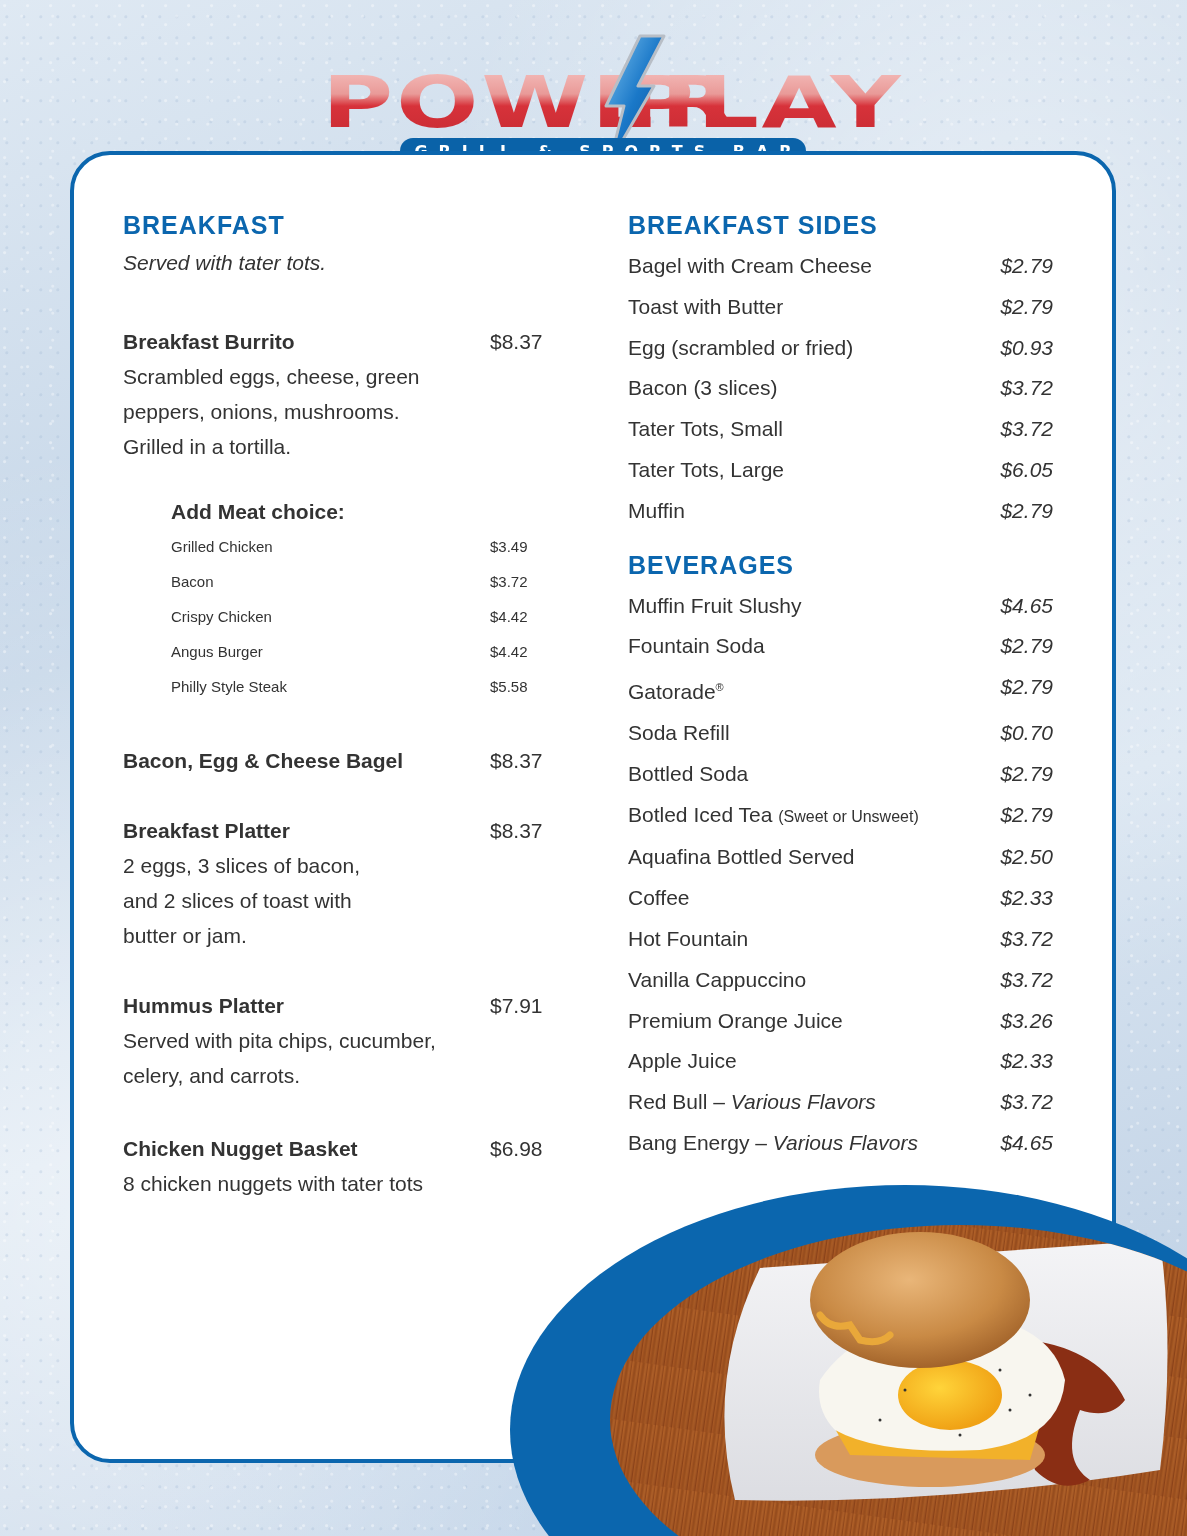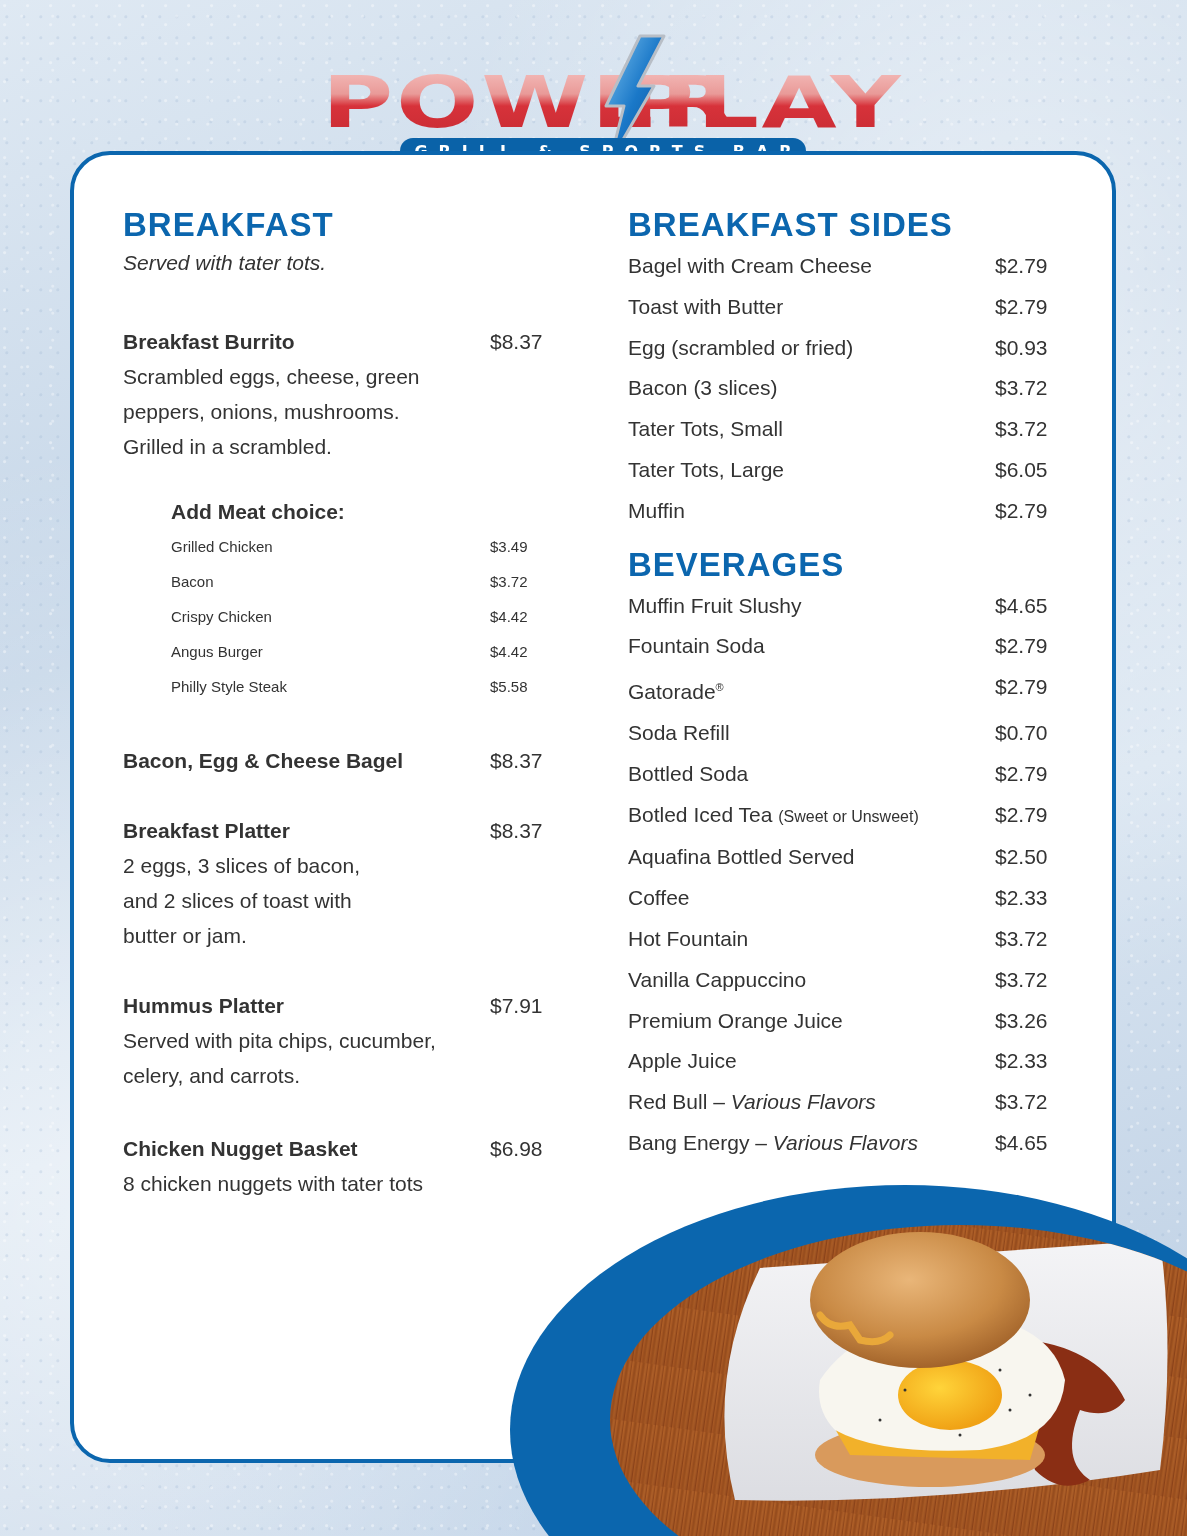--- a/index.html
+++ b/index.html
@@ -52,38 +52,38 @@
     position: absolute; left: 70px; top: 151px; width: 1046px; height: 1312px;
     background: #ffffff; border: 4px solid #0b66ae; border-radius: 40px;
     box-sizing: border-box;
   }
 
   .col { position: absolute; top: 202px; color: #333333; }
   .col.left { left: 123px; width: 425px; }
   .col.right { left: 628px; width: 425px; }
 
   .section-title {
-    color: #0b66ae; font-weight: bold; font-size: 33px; letter-spacing: 1px;
+    color: #0b66ae; font-weight: bold; font-size: 25px; letter-spacing: 1px;
     line-height: 46px; margin: 0;
   }
   .subtitle { font-style: italic; font-size: 21px; line-height: 30px; margin: 0; }
 
   .item { margin-top: 40px; }
   .item-head { display: flex; justify-content: space-between; font-size: 21px; line-height: 35px; }
   .item-name { font-weight: bold; }
   .item-price { width: 58px; text-align: left; }
   .item-desc { font-size: 21px; line-height: 35px; }
 
   .addon { margin-top: 30px; padding-left: 48px; }
   .addon-title { font-weight: bold; font-size: 21px; line-height: 35px; }
   .addon-row { display: flex; justify-content: space-between; font-size: 15px; line-height: 35px; gap: 8px; }
   .addon-row .item-price { width: 58px; }
 
   .list-row { display: flex; justify-content: space-between; font-size: 21px; line-height: 40.8px; }
-  .list-row .price { width: 58px; text-align: left; }
+  .list-row .price { width: 58px; text-align: right; font-style: italic; }
   .small-note { font-size: 16px; }
   .ital { font-style: italic; }
   .sup { font-size: 11px; vertical-align: super; }
 
   .bev-title { margin-top: 10px; }
 
   
   .photo-wrap { position: absolute; left: 0; top: 0; width: 1187px; height: 1536px; pointer-events: none; }
 </style>
 </head>
@@ -116,21 +116,21 @@
   <p class="subtitle">Served with tater tots.</p>
 
   <div class="item" style="margin-top:46px;">
     <div class="item-head">
       <span class="item-name">Breakfast Burrito</span>
       <span class="item-price">$8.37</span>
     </div>
     <div class="item-desc">
       <div>Scrambled eggs, cheese, green</div>
       <div>peppers, onions, mushrooms.</div>
-      <div>Grilled in a scrambled.</div>
+      <div>Grilled in a tortilla.</div>
     </div>
   </div>
 
   <div class="addon">
     <div class="addon-title">Add Meat choice:</div>
     <div class="addon-row">
       <span>Grilled Chicken</span>
       <span class="item-price">$3.49</span>
     </div>
     <div class="addon-row">

